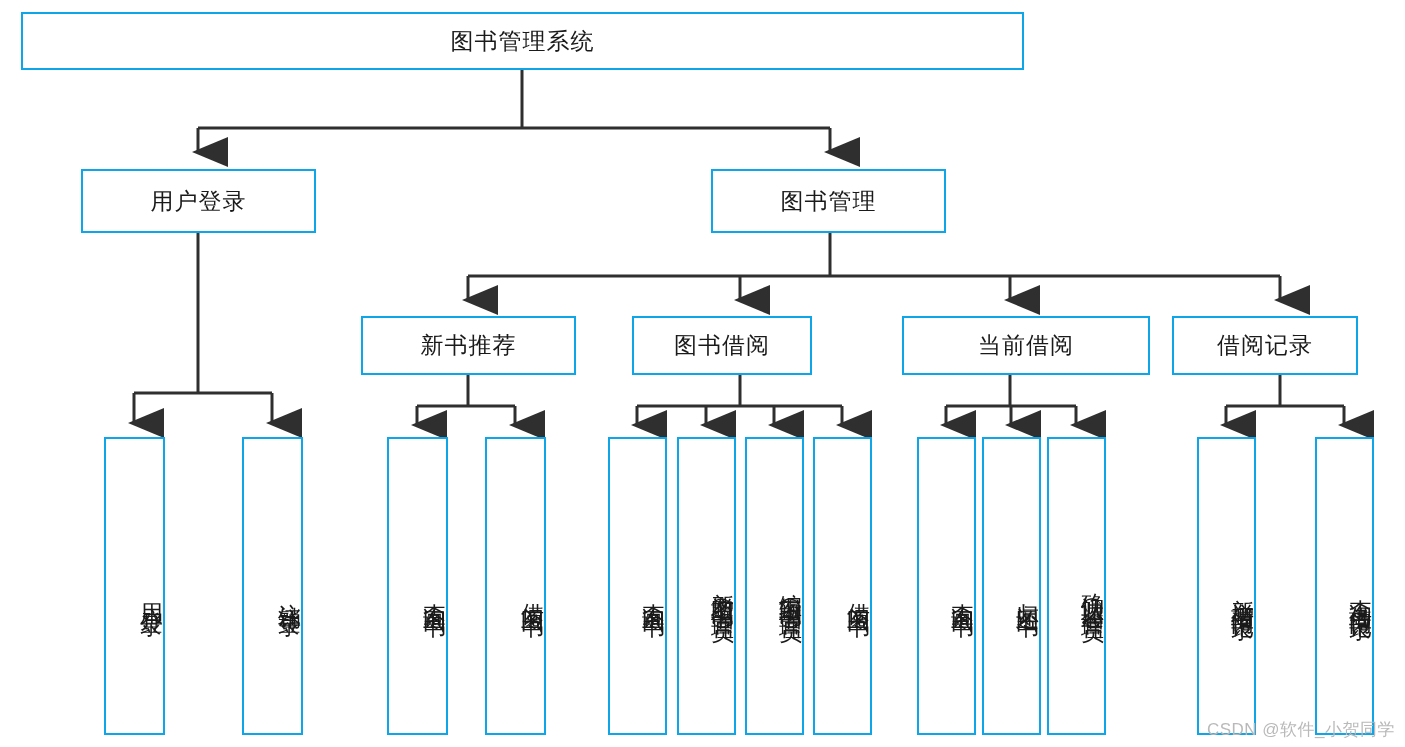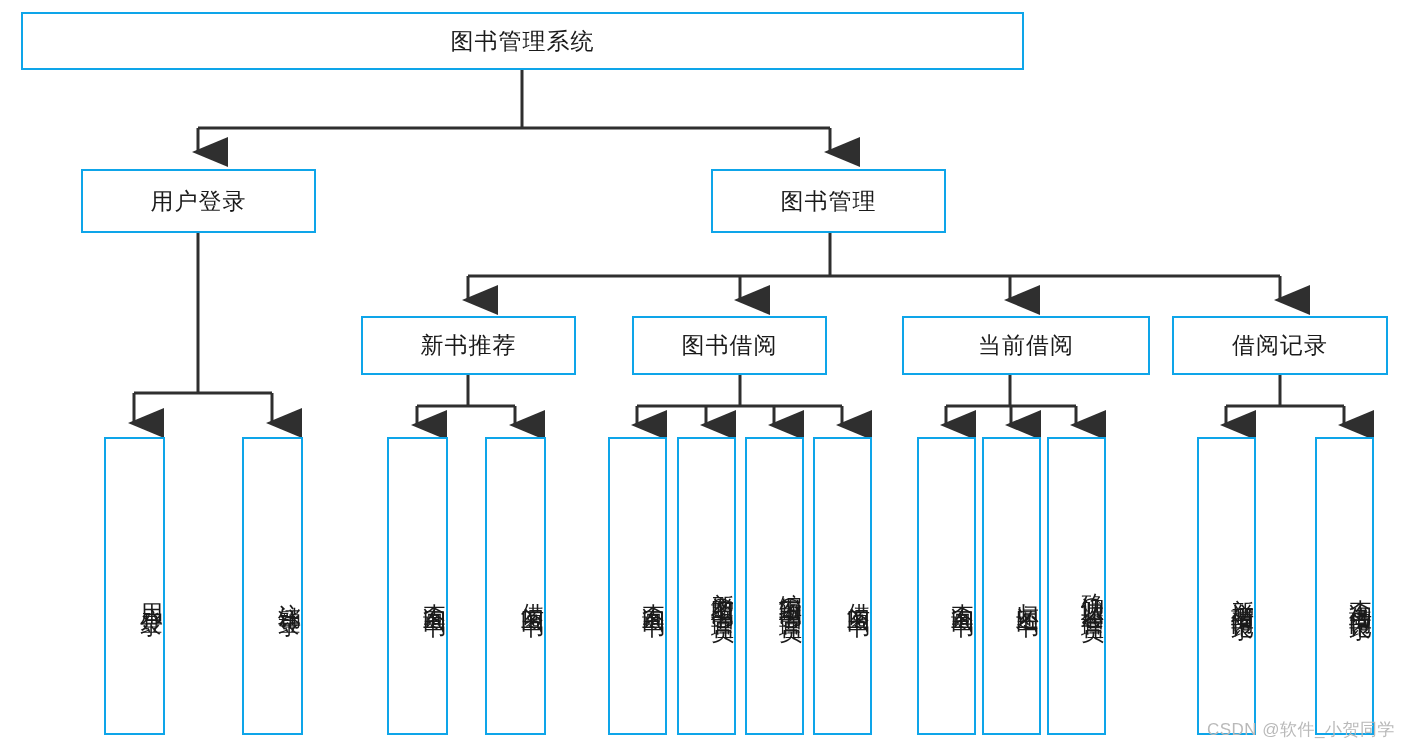--- a/index.html
+++ b/index.html
@@ -127,27 +127,27 @@
   <div class="node h" id="node-l2-0" style="left: 81px; top: 169px; width: 235px; height: 64px;">
     <span>用户登录</span>
   </div>
   <div class="node h" id="node-l3-0" style="left: 361px; top: 316px; width: 215px; height: 59px;">
     <span>新书推荐</span>
   </div>
 
   <div class="node h" id="node-l2-1" style="left: 711px; top: 169px; width: 235px; height: 64px;">
     <span>图书管理</span>
   </div>
-  <div class="node h" id="node-l3-1" style="left: 632px; top: 316px; width: 195px; height: 59px;">
+  <div class="node h" id="node-l3-1" style="left: 632px; top: 316px; width: 180px; height: 59px;">
     <span>图书借阅</span>
   </div>
   <div class="node h" id="node-l3-2" style="left: 902px; top: 316px; width: 248px; height: 59px;">
     <span>当前借阅</span>
   </div>
-  <div class="node h" id="node-l3-3" style="left: 1172px; top: 316px; width: 216px; height: 59px;">
+  <div class="node h" id="node-l3-3" style="left: 1172px; top: 316px; width: 186px; height: 59px;">
     <span>借阅记录</span>
   </div>
 
   <div class="node v" id="node-leaf-0" style="left: 104px; top: 437px; width: 61px; height: 298px;">
     <span class="vtext">用户登录</span>
   </div>
   <div class="node v" id="node-leaf-1" style="left: 242px; top: 437px; width: 61px; height: 298px;">
     <span class="vtext">注销登录</span>
   </div>
   <div class="node v" id="node-leaf-2" style="left: 387px; top: 437px; width: 61px; height: 298px;">

